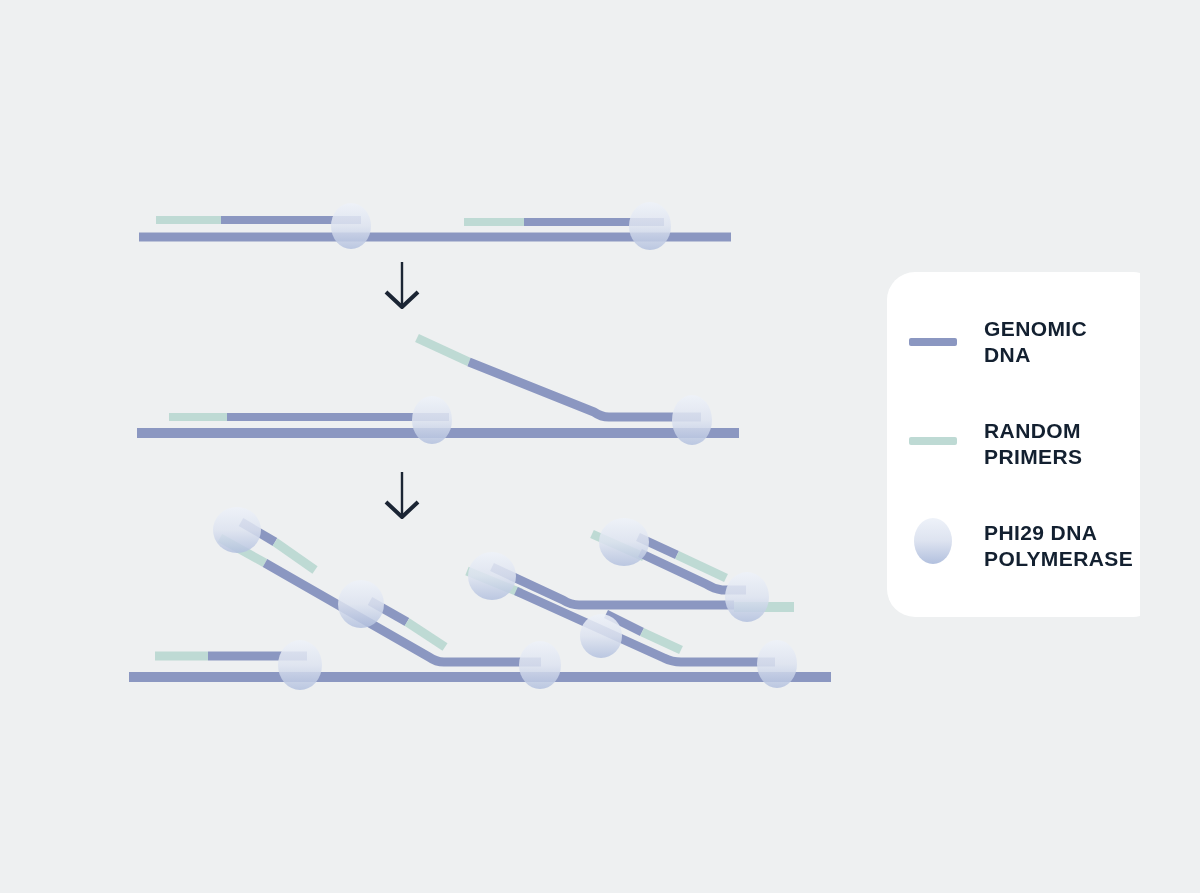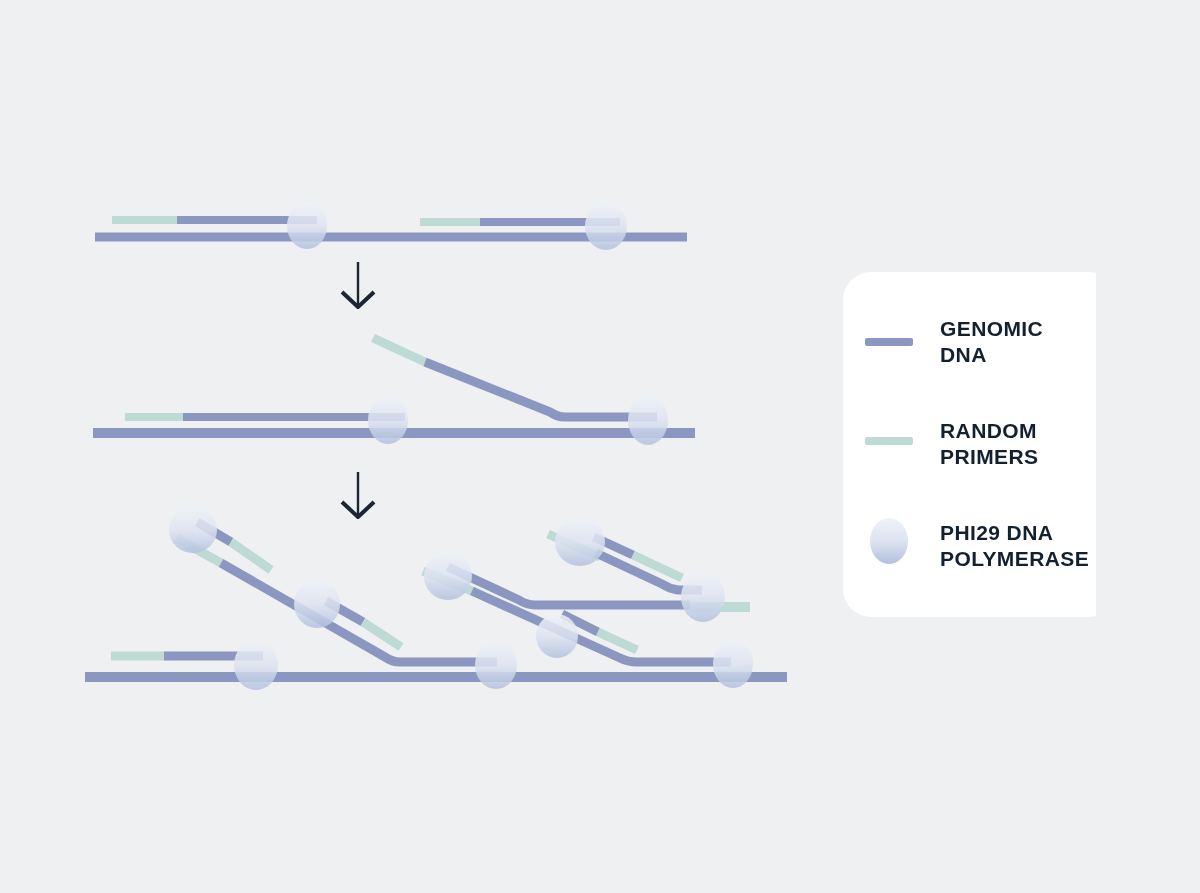--- a/index.html
+++ b/index.html
@@ -1,17 +1,17 @@
 <!DOCTYPE html>
 <html><head>
 <meta charset="utf-8">
 <style>
   html,body{margin:0;padding:0;}
   body{background:#eef0f1;font-family:"Liberation Sans",sans-serif;}
-  .canvas{position:relative;width:1096px;height:893px;background:#eef0f1;overflow:hidden;}
+  .canvas{position:relative;width:1096px;height:893px;background:#eef0f1;overflow:hidden;padding-left:44px;}
   svg{display:block;}
   .dna{stroke:#8b97c1;fill:none;}
   .primer{stroke:#bedad4;fill:none;}
   .blob{fill:url(#blobGrad);fill-opacity:.85;}
   .legend-blob{fill:url(#blobGrad);}
   .arrow{stroke:#1b2534;fill:none;}
   .legend-card{fill:#ffffff;}
   .legend-text{font-family:"Liberation Sans",sans-serif;font-weight:700;font-size:21px;
                letter-spacing:.4px;fill:#132030;}
   .legend-swatch-dna{fill:#8b97c1;}

